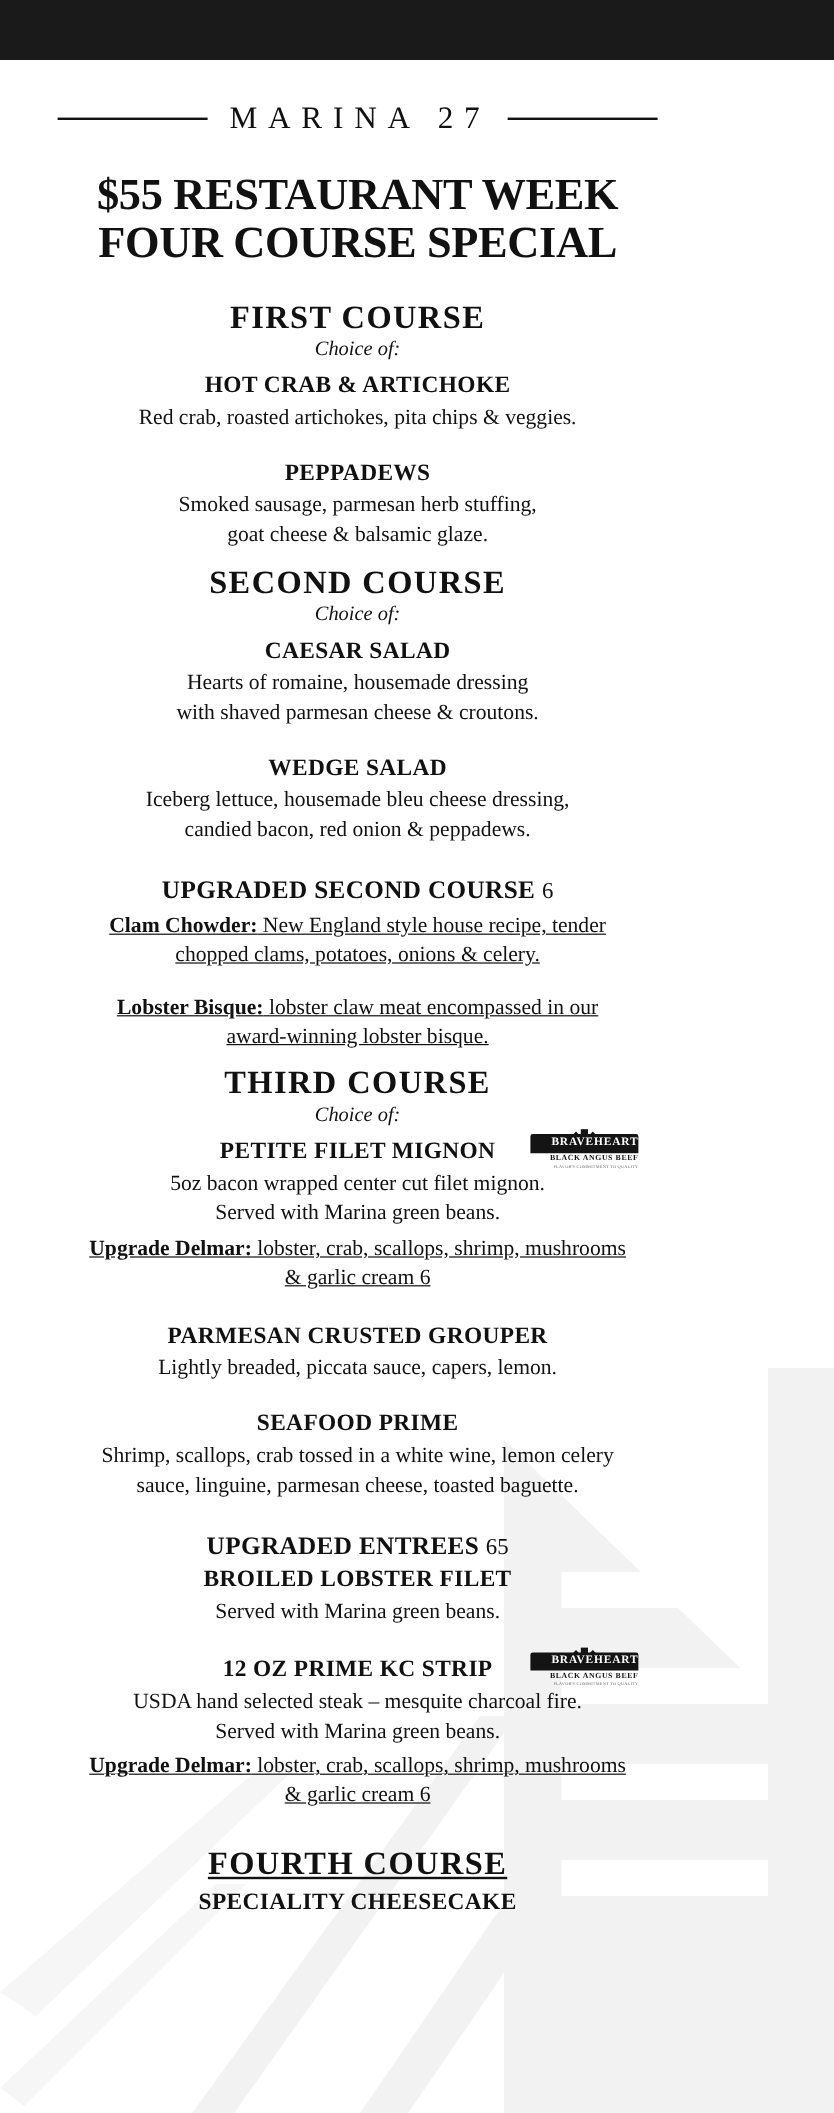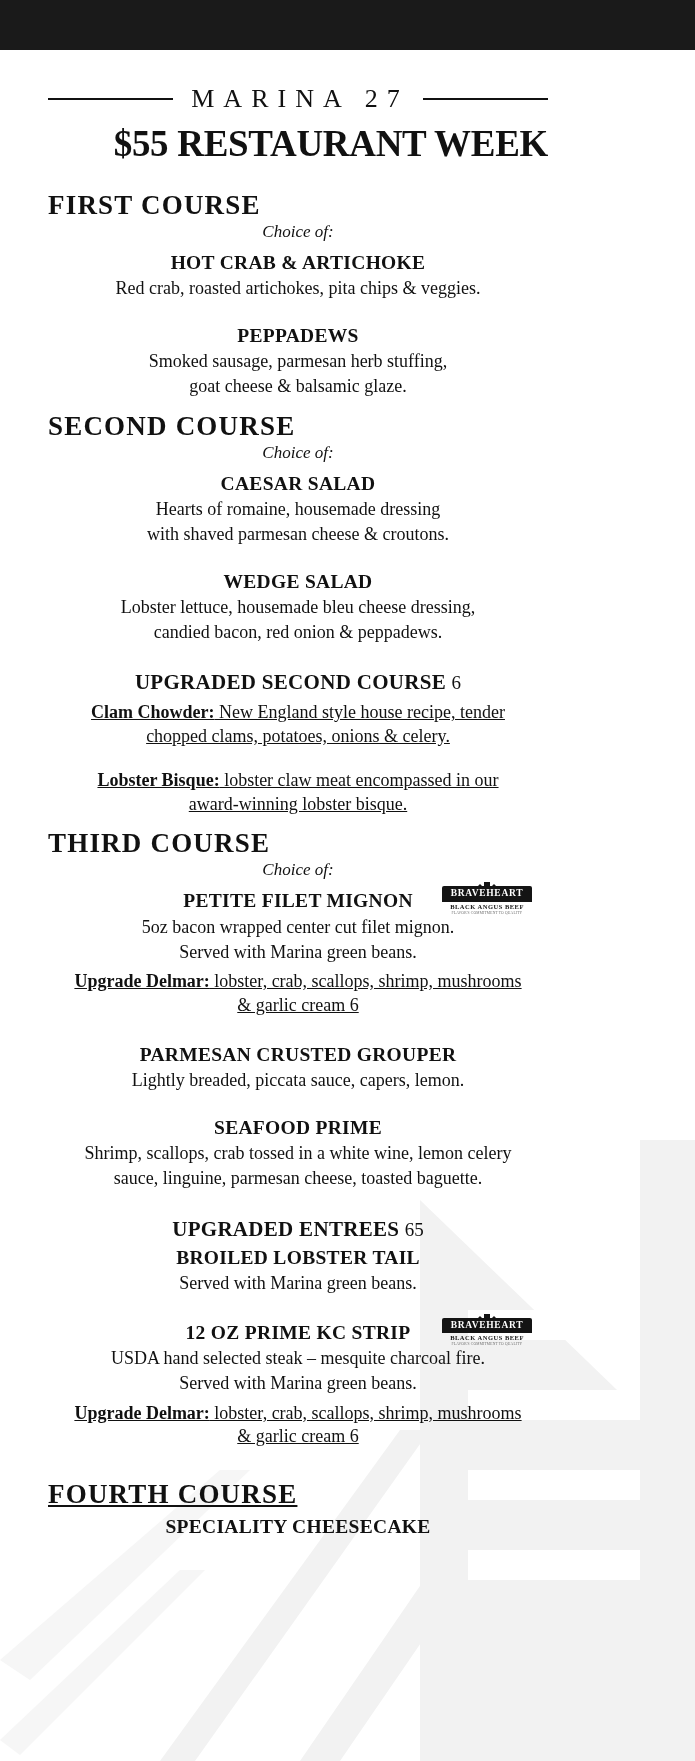--- a/index.html
+++ b/index.html
@@ -60,32 +60,32 @@
   .brand-name {
     font-size: 26px;
     letter-spacing: 9px;
     font-weight: 400;
     white-space: nowrap;
     padding-left: 4px;
   }
 
   
   .headline {
-    text-align: right;
-    margin-top: 10px;
+    text-align: center;
+    margin-top: 29px;
     font-size: 37px;
     font-weight: 700;
     line-height: 1.08;
     letter-spacing: -0.3px;
     font-family: "Liberation Serif", "DejaVu Serif", serif;
   }
 
   
   .course-title {
-    text-align: left;
+    text-align: center;
     font-size: 27px;
     font-weight: 700;
     letter-spacing: 1.2px;
   }
   .course-title.first { margin-top: 26px; }
   .course-title.mt-big { margin-top: 12px; }
 
   .choice {
     text-align: center;
     font-style: italic;
@@ -137,21 +137,21 @@
   
   .logo-row {
     position: relative;
   }
   .braveheart {
     position: absolute;
     width: 90px;
     height: 38px;
     right: 16px;
     top: -2px;
-    text-align: center;
+    text-align: right;
     line-height: 1;
   }
   .bh-banner {
     background: #141414;
     color: #ffffff;
     font-size: 9.5px;
     font-weight: 700;
     letter-spacing: 0.7px;
     padding: 3px 0 3px;
     border-radius: 2px 2px 0 0;
@@ -206,20 +206,21 @@
 <div class="page">
 
   <div class="brand">
     <span class="rule"></span>
     <span class="brand-name">MARINA 27</span>
     <span class="rule"></span>
   </div>
 
   <div class="headline">
     <div>$55 RESTAURANT WEEK</div>
+    <div>FOUR COURSE SPECIAL</div>
   </div>
 
   <div class="course-title first">FIRST COURSE</div>
   <div class="choice">Choice of:</div>
 
   <div class="dish" style="margin-top:8px;">
     <div class="dish-name">HOT CRAB &amp; ARTICHOKE</div>
     <div class="dish-desc">Red crab, roasted artichokes, pita chips &amp; veggies.</div>
   </div>
 
@@ -233,21 +234,21 @@
   <div class="choice">Choice of:</div>
 
   <div class="dish" style="margin-top:8px;">
     <div class="dish-name">CAESAR SALAD</div>
     <div class="dish-desc">Hearts of romaine, housemade dressing</div>
     <div class="dish-desc">with shaved parmesan cheese &amp; croutons.</div>
   </div>
 
   <div class="dish">
     <div class="dish-name">WEDGE SALAD</div>
-    <div class="dish-desc">Lobster lettuce, housemade bleu cheese dressing,</div>
+    <div class="dish-desc">Iceberg lettuce, housemade bleu cheese dressing,</div>
     <div class="dish-desc">candied bacon, red onion &amp; peppadews.</div>
   </div>
 
   <div class="section-head">
     <span>UPGRADED SECOND COURSE</span>
     <span class="price">6</span>
   </div>
 
   <div class="lead">
     <b>Clam Chowder:</b><span> New England style house recipe, tender</span>
@@ -295,21 +296,21 @@
     <div class="dish-desc">Shrimp, scallops, crab tossed in a white wine, lemon celery</div>
     <div class="dish-desc">sauce, linguine, parmesan cheese, toasted baguette.</div>
   </div>
 
   <div class="section-head">
     <span>UPGRADED ENTREES</span>
     <span class="price">65</span>
   </div>
 
   <div class="dish" style="margin-top:3px;">
-    <div class="dish-name">BROILED LOBSTER TAIL</div>
+    <div class="dish-name">BROILED LOBSTER FILET</div>
     <div class="dish-desc">Served with Marina green beans.</div>
   </div>
 
   <div class="dish logo-row" style="margin-top:24px;">
     <div class="braveheart">
       <div class="bh-banner">
         <svg class="bh-crown" width="22" height="8" viewBox="0 0 22 8">
           <rect x="8" y="1" width="6" height="6" fill="#141414"></rect>
           <polygon points="0,7 4,3 8,7" fill="#141414"></polygon>
           <polygon points="14,7 18,3 22,7" fill="#141414"></polygon>

